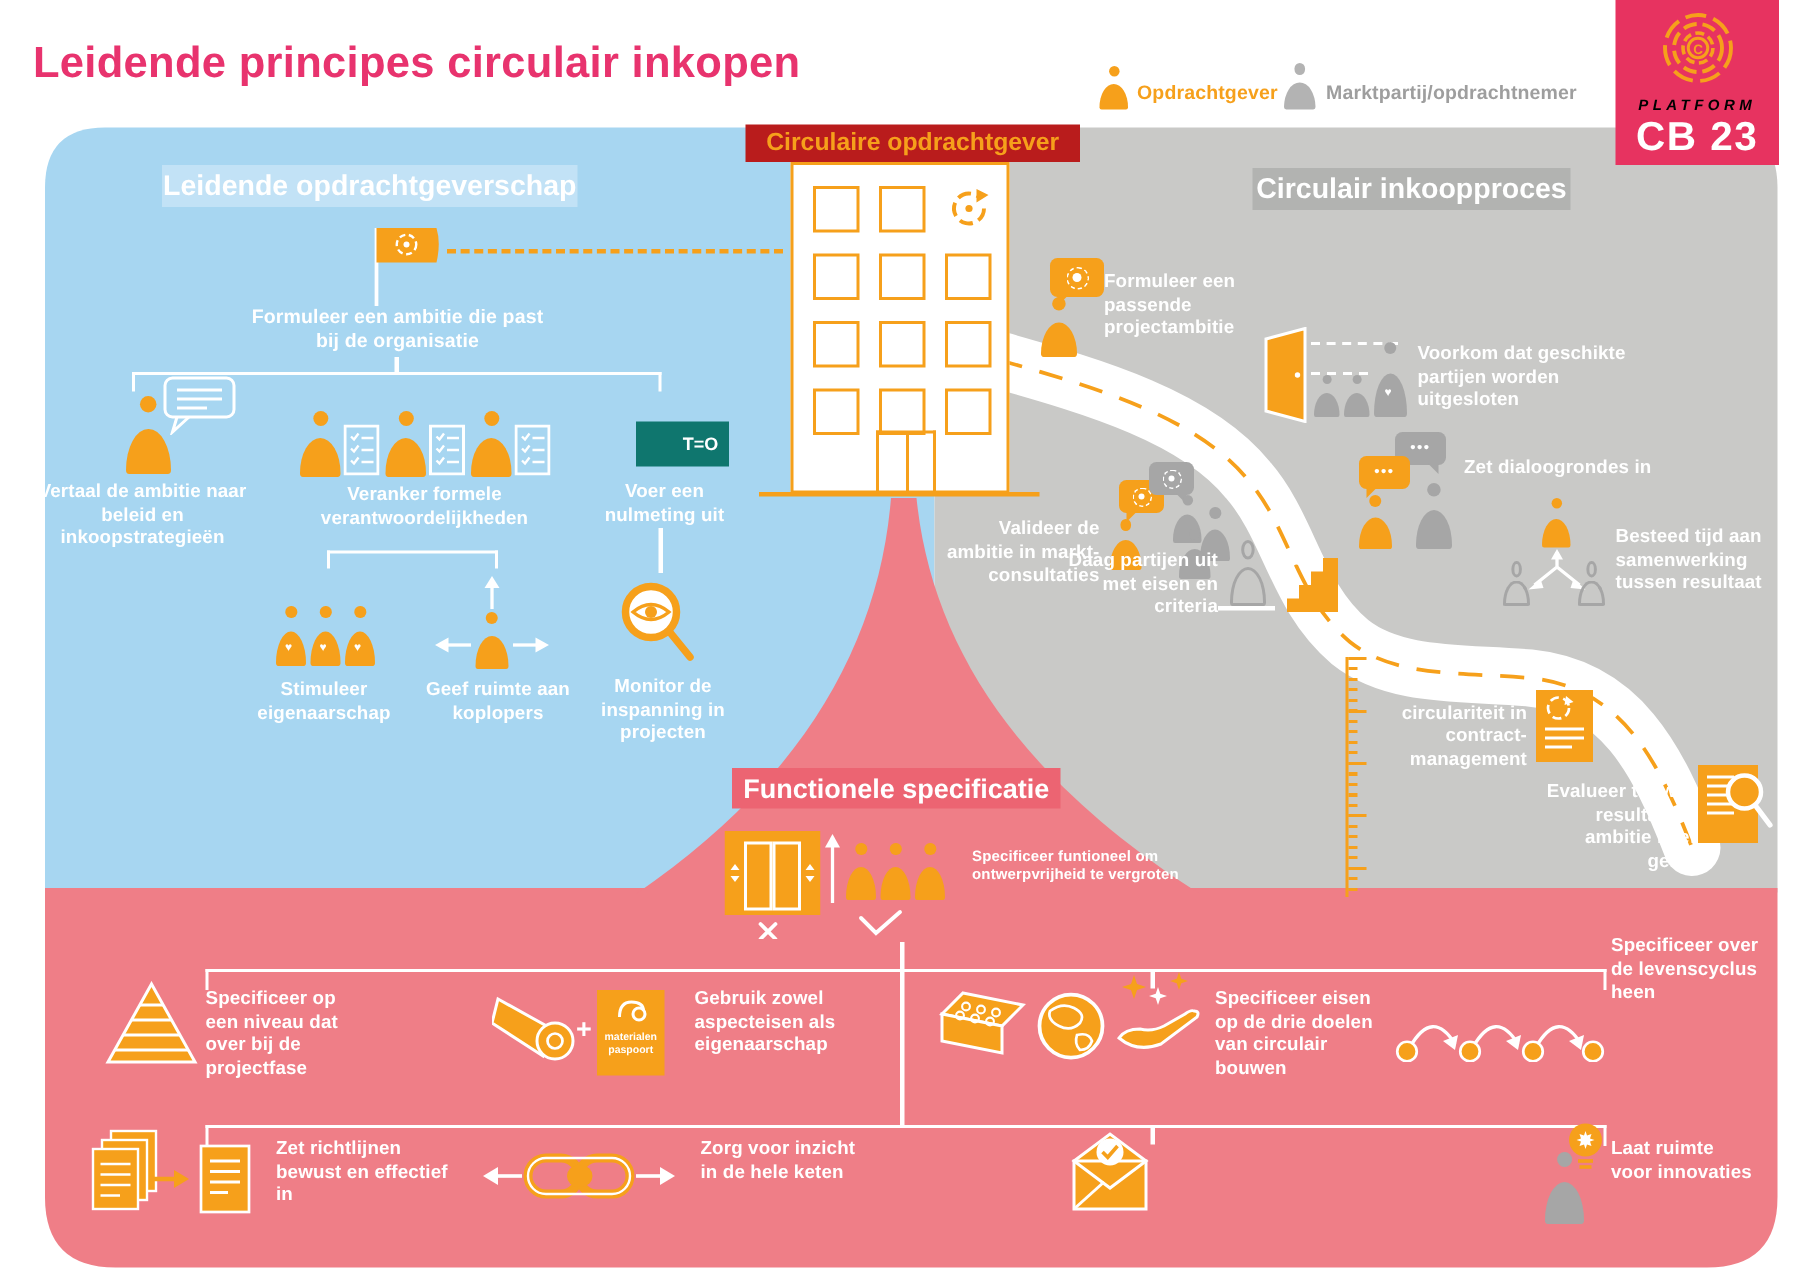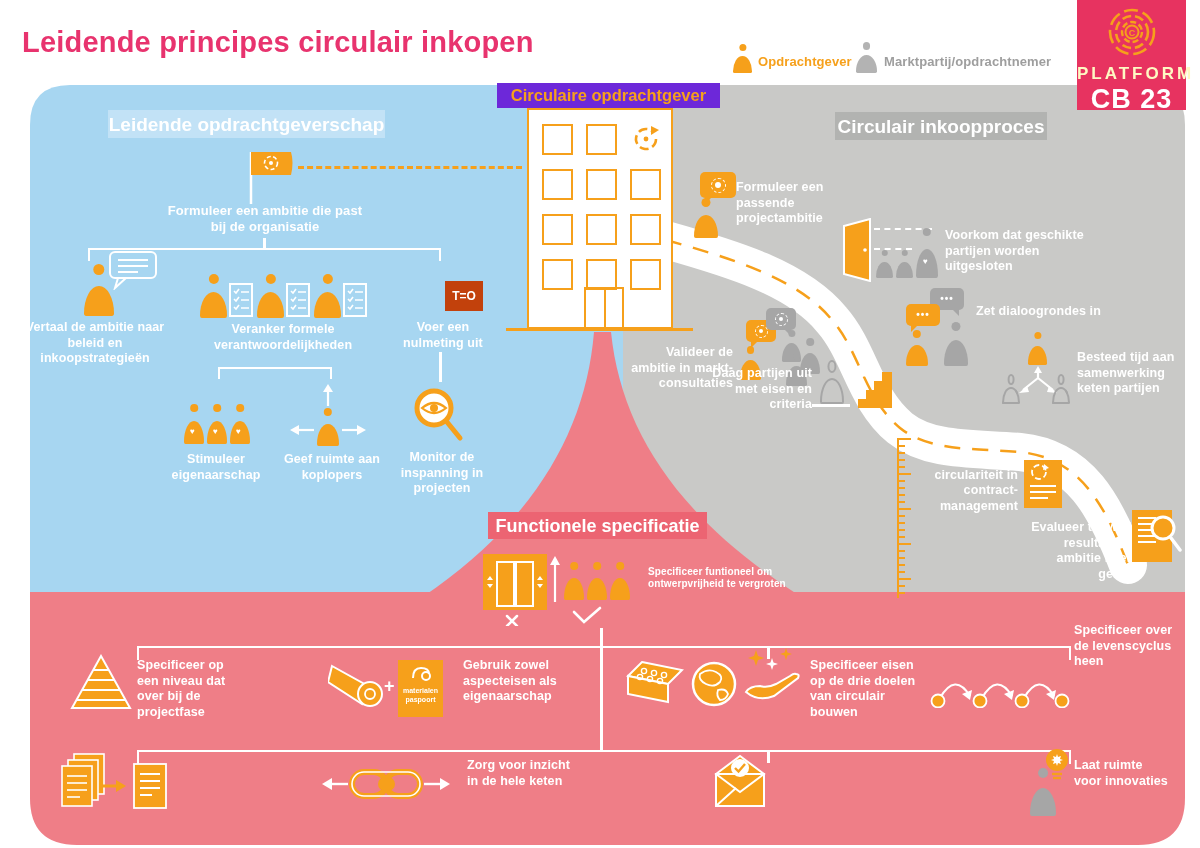--- a/index.html
+++ b/index.html
@@ -66,28 +66,28 @@
   <div class="lbl" style="left:884px;top:54px;color:#9e9e9e;font-size:13px;">Marktpartij/opdrachtnemer</div>
 
   <div class="abs" style="left:1077px;top:0;width:109px;height:110px;background:#e73360;text-align:center;">
     <svg width="52" height="52" viewBox="0 0 52 52" style="margin-top:6px;">
       <circle cx="26" cy="26" r="22" fill="none" stroke="#f6a01b" stroke-width="2.6" stroke-dasharray="14 5"></circle>
       <circle cx="26" cy="26" r="16" fill="none" stroke="#f6a01b" stroke-width="2.6" stroke-dasharray="9 4"></circle>
       <circle cx="26" cy="26" r="10" fill="none" stroke="#f6a01b" stroke-width="2.4" stroke-dasharray="6 3"></circle>
       <circle cx="26" cy="26" r="6.5" fill="none" stroke="#f6a01b" stroke-width="2"></circle>
       <text x="26" y="30" text-anchor="middle" font-size="9" font-weight="bold" fill="#f6a01b" font-family="Liberation Sans,sans-serif">C</text>
     </svg>
-    <div style="color:#fef9c3;font-weight:700;font-size:17px;letter-spacing:3px;margin-top:2px;">PLATFORM</div>
+    <div style="color:#000000;font-weight:700;font-size:10px;letter-spacing:3px;margin-top:2px;font-style:italic;">PLATFORM</div>
     <div style="color:#fff;font-weight:700;font-size:27px;letter-spacing:1px;margin-top:0;">CB 23</div>
   </div>
 
   <div class="hdr" style="left:108px;top:110px;width:277px;height:28px;background:#c2e2f6;font-size:19px;">Leidende opdrachtgeverschap</div>
   <div class="hdr" style="left:835px;top:112px;width:212px;height:28px;background:#b2b3b1;font-size:19px;">Circulair inkoopproces</div>
   <div class="hdr" style="left:488px;top:512px;width:219px;height:27px;background:#ec6472;font-size:18px;text-align:right;">Functionele specificatie</div>
-  <div class="hdr" style="left:497px;top:83px;width:223px;height:25px;background:#6d28d9;color:#f6a01b;font-size:16.5px;">Circulaire opdrachtgever</div>
+  <div class="hdr" style="left:497px;top:83px;width:223px;height:25px;background:#b91c1c;color:#f6a01b;font-size:16.5px;">Circulaire opdrachtgever</div>
 
   <div class="abs" style="left:527px;top:108px;width:146px;height:221px;background:#fff;border:2.5px solid #f6a01b;box-sizing:border-box;">
     <div class="abs" style="left:13px;top:14px;width:27px;height:27px;border:2px solid #f6a01b;"></div>
     <div class="abs" style="left:57px;top:14px;width:27px;height:27px;border:2px solid #f6a01b;"></div>
     <svg class="abs" style="left:100px;top:12px;" width="34" height="34" viewBox="0 0 34 34">
       <path d="M27 17 a10 10 0 1 1 -4-8" fill="none" stroke="#f6a01b" stroke-width="2.6" stroke-dasharray="9 4"></path>
       <polygon points="22,4 30,8 22,13" fill="#f6a01b"></polygon>
       <circle cx="17" cy="17" r="2.4" fill="#f6a01b"></circle>
     </svg>
     <div class="abs" style="left:13px;top:59px;width:27px;height:27px;border:2px solid #f6a01b;"></div>
@@ -150,21 +150,21 @@
   <div class="person org" style="left:314px;top:274px;width:27px;height:44px;">
       <i class="ph"></i>
       <i class="pb"></i>
     </div>
   <svg class="abs" style="left:343px;top:283px;" width="24" height="34" viewBox="0 0 24 34">
     <rect x="1" y="1" width="22" height="32" fill="none" stroke="#fff" stroke-width="2"></rect>
     <path d="M5 8 l2 2 l3 -4 M12 9 h8 M5 16 l2 2 l3 -4 M12 17 h8 M5 24 l2 2 l3 -4 M12 25 h8" stroke="#fff" stroke-width="1.6" fill="none"></path>
   </svg>
   <div class="lbl tc" style="left:188px;top:322px;width:190px;">Veranker formele verantwoordelijkheden</div>
 
-  <div class="hdr" style="left:445px;top:281px;width:38px;height:30px;background:#c2410c;font-size:12px;">T=O</div>
+  <div class="hdr" style="left:424px;top:281px;width:38px;height:30px;background:#0f766e;font-size:12px;padding-left:24px;">T=O</div>
   <div class="lbl tc" style="left:393px;top:320px;width:100px;">Voer een nulmeting uit</div>
 
   <div class="brk" style="left:218px;top:367px;width:110px;height:10px;"></div>
 
   <div class="person org" style="left:184px;top:404px;width:20px;height:40px;">
       <i class="ph"></i>
       <i class="pb"></i>
       <span class="heart" style="left:6px;top:24px;">♥</span>
     </div>
   <div class="person org" style="left:207px;top:404px;width:20px;height:40px;">
@@ -287,21 +287,21 @@
     <polygon points="23,0 19,7 27,7" fill="#fff"></polygon>
   </svg>
   <div class="person outline gry" style="left:1002px;top:374px;width:18px;height:30px;">
       <i class="ph"></i>
       <i class="pb"></i>
     </div>
   <div class="person outline gry" style="left:1052px;top:374px;width:18px;height:30px;">
       <i class="ph"></i>
       <i class="pb"></i>
     </div>
-  <div class="lbl" style="left:1077px;top:350px;width:118px;">Besteed tijd aan samenwerking keten partijen</div>
+  <div class="lbl" style="left:1077px;top:350px;width:118px;">Besteed tijd aan samenwerking tussen resultaat</div>
 
   <div class="lbl tr" style="left:690px;top:366px;width:122px;">Daag partijen uit met eisen en criteria</div>
   <div class="person outline gry" style="left:820px;top:360px;width:24px;height:44px;">
       <i class="ph"></i>
       <i class="pb"></i>
     </div>
   <svg class="abs" style="left:848px;top:362px;" width="44" height="46" viewBox="0 0 44 46">
     <path d="M4 22 L18 6 M18 6 l-7 1 M18 6 l-1 7" stroke="#fff" stroke-width="3" fill="none" stroke-linecap="round"></path>
     <path d="M10 46 v-9 h8 v-9 h8 v-9 h8 v-9 h10 v36 z" fill="#f6a01b"></path>
   </svg>
@@ -442,20 +442,21 @@
         <line x1="7" y1="45" x2="20" y2="45"></line>
     </g>
     <line x1="40" y1="34" x2="58" y2="34" stroke="#f6a01b" stroke-width="3"></line>
     <polygon points="66,34 56,28 56,40" fill="#f6a01b"></polygon>
     <rect x="74" y="12" width="32" height="44" fill="#f6a01b" stroke="#fff" stroke-width="1.8"></rect>
     <line x1="80" y1="22" x2="100" y2="22" stroke="#fff" stroke-width="2"></line>
     <line x1="80" y1="29" x2="100" y2="29" stroke="#fff" stroke-width="2"></line>
     <line x1="80" y1="36" x2="100" y2="36" stroke="#fff" stroke-width="2"></line>
     <line x1="80" y1="43" x2="92" y2="43" stroke="#fff" stroke-width="2"></line>
   </svg>
+  <div class="lbl" style="left:184px;top:758px;width:120px;">Zet richtlijnen bewust en effectief in</div>
 
   <svg class="abs" style="left:322px;top:766px;" width="128" height="36" viewBox="0 0 128 36">
     <line x1="26" y1="18" x2="8" y2="18" stroke="#fff" stroke-width="2.4"></line>
       <polygon points="0,18 10,12 10,24" fill="#fff"></polygon>
     <line x1="102" y1="18" x2="120" y2="18" stroke="#fff" stroke-width="2.4"></line>
       <polygon points="128,18 118,12 118,24" fill="#fff"></polygon>
     <rect x="30" y="6" width="34" height="24" rx="12" fill="none" stroke="#f6a01b" stroke-width="6"></rect>
     <rect x="64" y="6" width="34" height="24" rx="12" fill="none" stroke="#f6a01b" stroke-width="6"></rect>
     <rect x="56" y="11" width="17" height="14" rx="7" fill="#f6a01b"></rect>
     <rect x="30" y="6" width="68" height="24" rx="12" fill="none" stroke="#fff" stroke-width="1.6"></rect>

